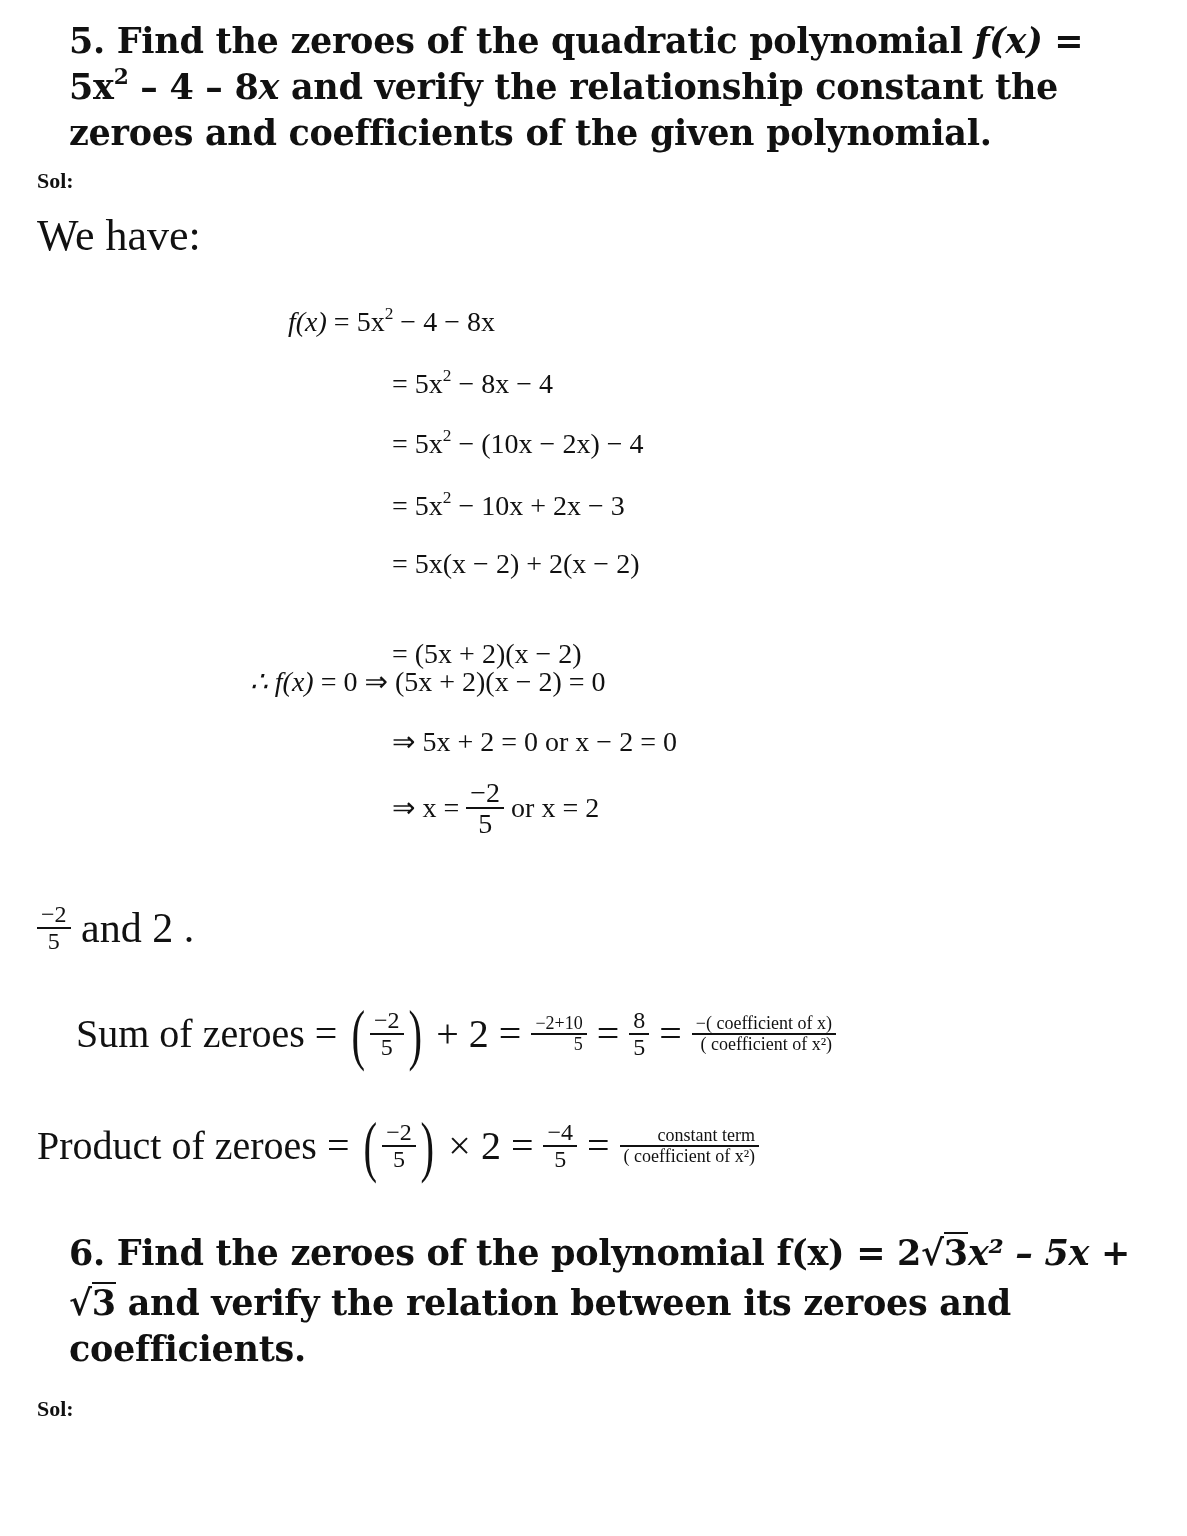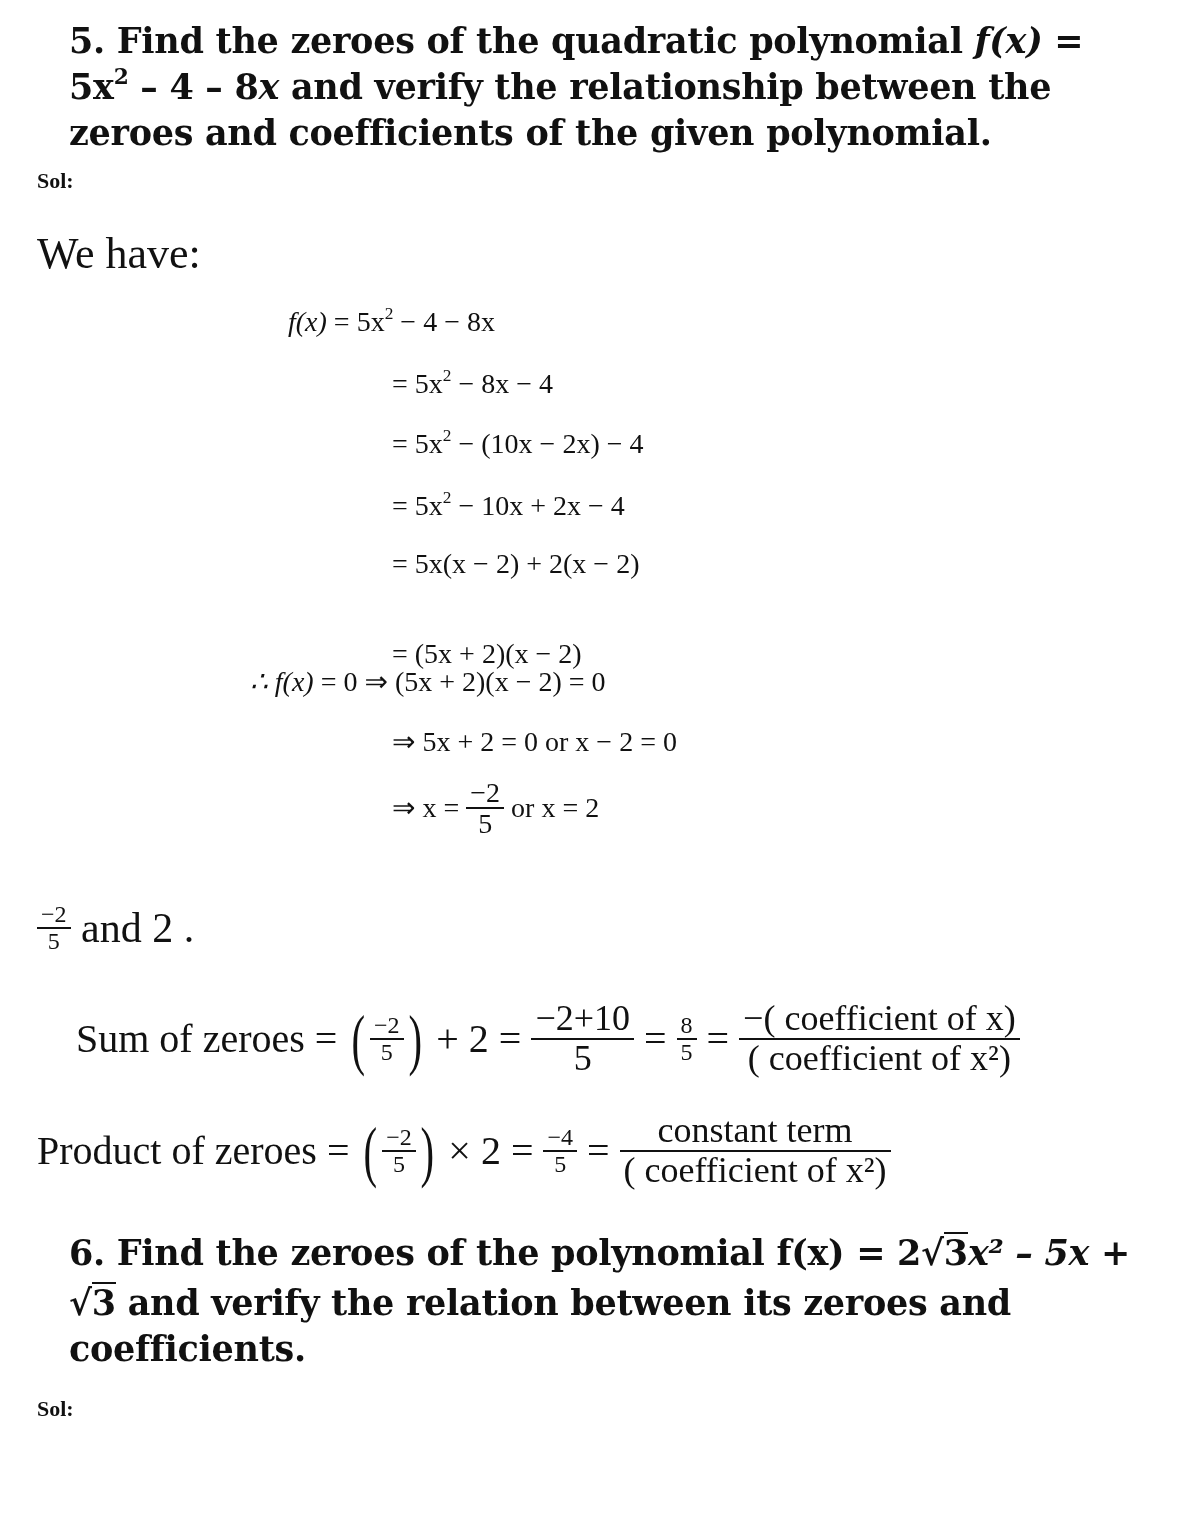--- a/index.html
+++ b/index.html
@@ -6,50 +6,50 @@
     body { width: 1187px; height: 1536px; position: relative; overflow: hidden; color: #111; }
     .q { position: absolute; left: 37px; font-family: "DejaVu Serif", serif; font-weight: bold; font-size: 35px; line-height: 46px; letter-spacing: -0.3px; white-space: nowrap; margin-left: 32px; }
     .sol { position: absolute; left: 37px; font-family: Liberation Serif, serif; font-weight: bold; font-size: 22px; white-space: nowrap; }
     .txt { position: absolute; font-family: "Liberation Serif", serif; font-size: 44px; white-space: nowrap; }
     .m { position: absolute; font-family: "Liberation Serif", serif; font-size: 28px; white-space: nowrap; line-height: 1; }
     .m i, .q i, .txt i { font-style: italic; }
     sup { font-size: 0.62em; vertical-align: 0.7em; line-height: 0; }
     .frac { display: inline-block; vertical-align: middle; text-align: center; }
     .frac .num, .frac .den { display: block; line-height: 1.05; padding: 0 4px; }
     .frac .num { border-bottom: 2px solid #111; }
-    .sm { font-size: 36px; }
+    .sm { font-size: 18px; text-align: right; }
     .xs { font-size: 24px; }
     .paren { display: inline-block; vertical-align: middle; font-size: 68px; line-height: 1; transform: scaleX(0.6); }
     .sqrt { display: inline-block; border-top: 2px solid #111; padding-top: 1px; line-height: 1; }
   </style>
 </head>
 <body>
 
 <div class="q" style="top:18px;">
   <span>5. Find the zeroes of the quadratic polynomial </span><i>f(x) =</i>
 </div>
 <div class="q" style="top:64px;">
-  <span>5x</span><sup>2</sup><span> – 4 – 8</span><i>x</i><span> and verify the relationship between the</span>
+  <span>5x</span><sup>2</sup><span> – 4 – 8</span><i>x</i><span> and verify the relationship constant the</span>
 </div>
 <div class="q" style="top:110px;text-align:center;">zeroes and coefficients of the given polynomial.</div>
 
 <div class="sol" style="top:168px;">Sol:</div>
-<div class="txt" style="left:37px; top:228px;">We have:</div>
+<div class="txt" style="left:37px; top:210px;">We have:</div>
 
 <div class="m" style="left:288px; top:308px;">
   <i>f(x)</i> <span>= 5x</span><sup>2</sup><span> − 4 − 8x</span>
 </div>
 <div class="m" style="left:392px; top:370px;">
   <span>= 5x</span><sup>2</sup><span> − 8x − 4</span>
 </div>
 <div class="m" style="left:392px; top:430px;">
   <span>= 5x</span><sup>2</sup><span> − (10x − 2x) − 4</span>
 </div>
 <div class="m" style="left:392px; top:492px;">
-  <span>= 5x</span><sup>2</sup><span> − 10x + 2x − 4</span>
+  <span>= 5x</span><sup>2</sup><span> − 10x + 2x − 3</span>
 </div>
 <div class="m" style="left:392px; top:550px;">= 5x(x − 2) + 2(x − 2)</div>
 <div class="m" style="left:392px; top:640px;">= (5x + 2)(x − 2)</div>
 <div class="m" style="left:250px; top:668px;">
   <i>∴ f(x)</i> <span>= 0 ⇒ (5x + 2)(x − 2) = 0</span>
 </div>
 <div class="m" style="left:392px; top:728px;">⇒ 5x + 2 = 0 or x − 2 = 0</div>
 <div class="m" style="left:392px; top:778px;">
   <span style="vertical-align:middle;">⇒ x =</span>
   <span class="frac"><span class="num">−2</span><span class="den">5</span></span>

